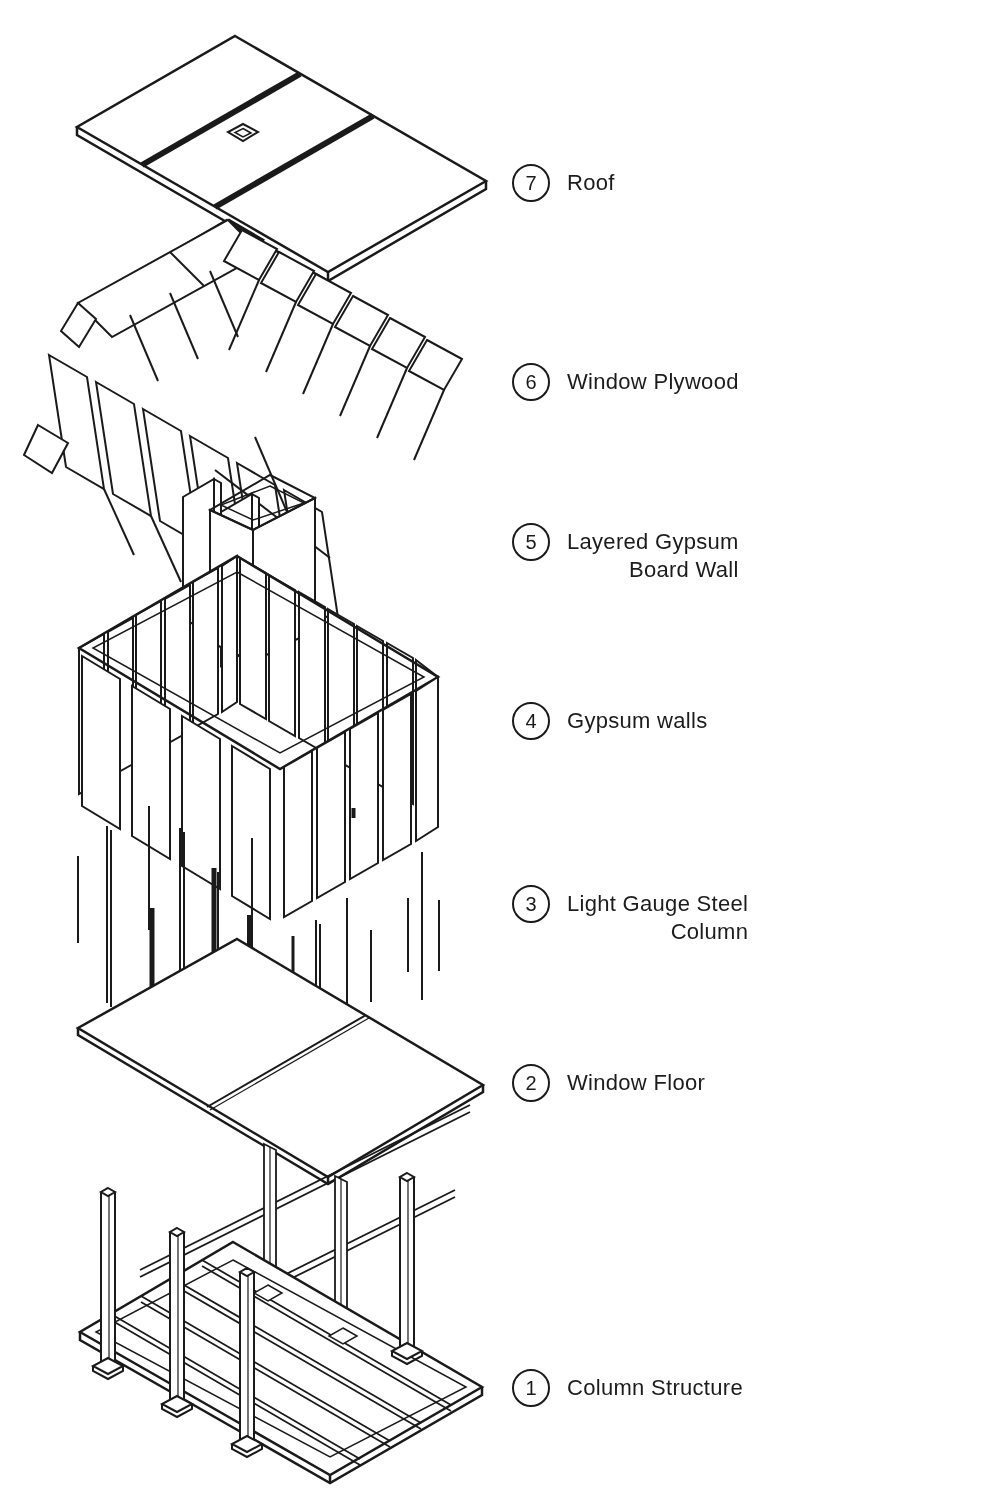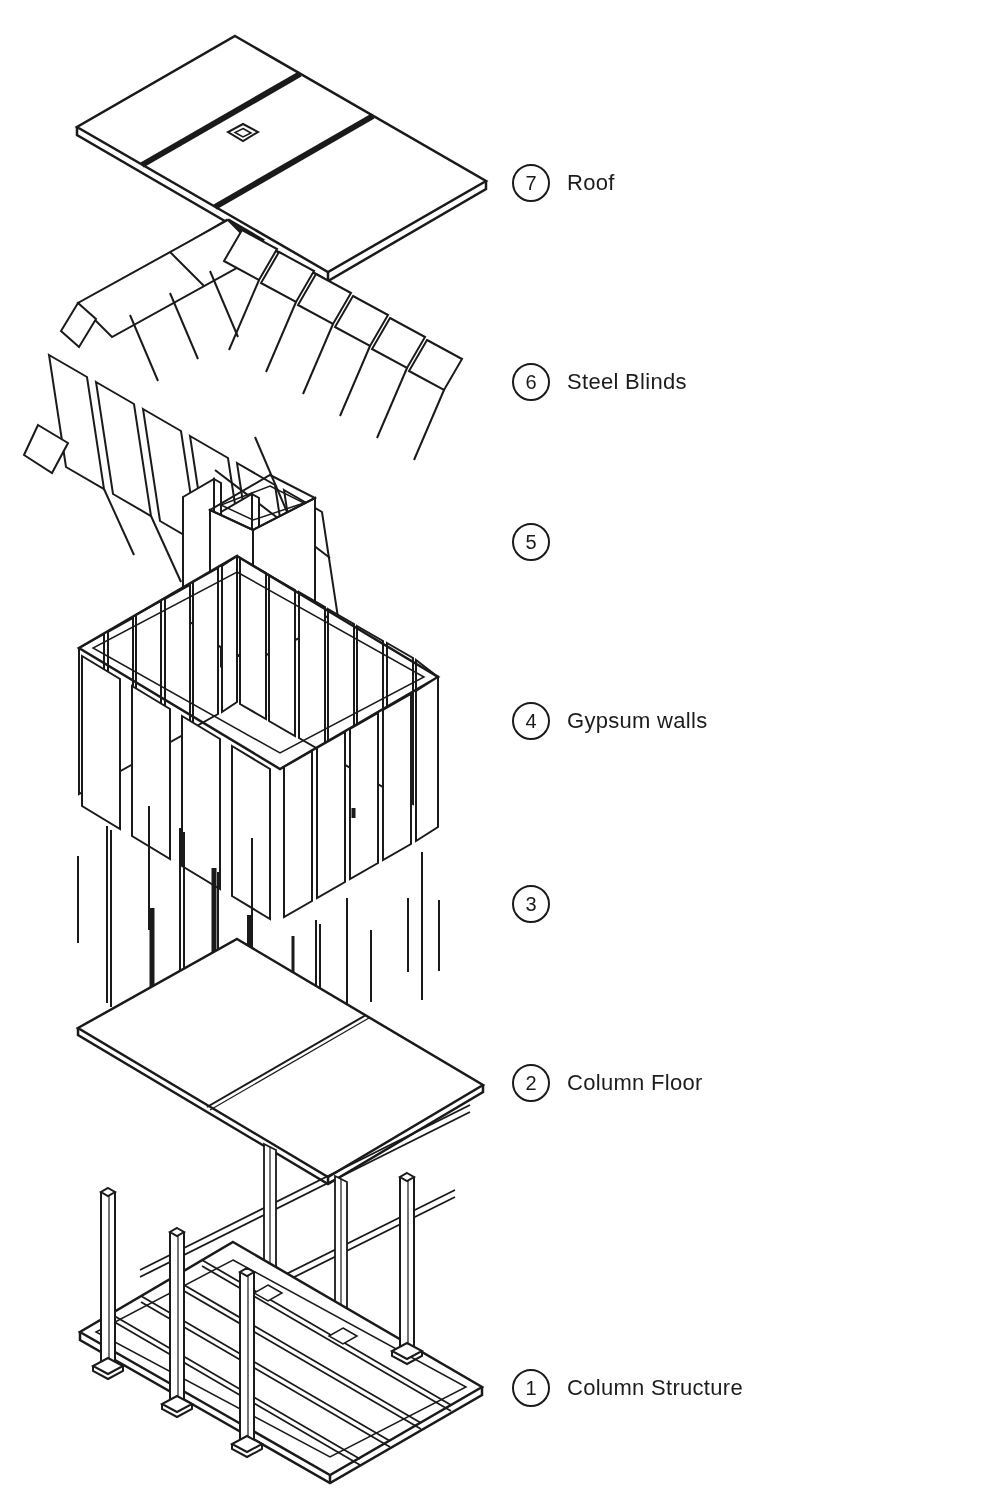--- a/index.html
+++ b/index.html
@@ -207,45 +207,53 @@
     <span class="num-circle">7</span>
     <span class="label-text">
       <div>Roof</div>
         <div></div>
     </span>
   </div>
 
   <div class="label-row" style="top:363px">
     <span class="num-circle">6</span>
     <span class="label-text">
-      <div>Steel Blinds</div>
+      <div>Window Plywood</div>
         <div></div>
     </span>
   </div>
 
   <div class="label-row" style="top:523px">
     <span class="num-circle">5</span>
+    <span class="label-text">
+      <div>Layered Gypsum</div>
+        <div>Board Wall</div>
+    </span>
   </div>
 
   <div class="label-row" style="top:702px">
     <span class="num-circle">4</span>
     <span class="label-text">
       <div>Gypsum walls</div>
         <div></div>
     </span>
   </div>
 
   <div class="label-row" style="top:885px">
     <span class="num-circle">3</span>
+    <span class="label-text">
+      <div>Light Gauge Steel</div>
+        <div>Column</div>
+    </span>
   </div>
 
   <div class="label-row" style="top:1064px">
     <span class="num-circle">2</span>
     <span class="label-text">
-      <div>Column Floor</div>
+      <div>Window Floor</div>
         <div></div>
     </span>
   </div>
 
   <div class="label-row" style="top:1369px">
     <span class="num-circle">1</span>
     <span class="label-text">
       <div>Column Structure</div>
         <div></div>
     </span>

